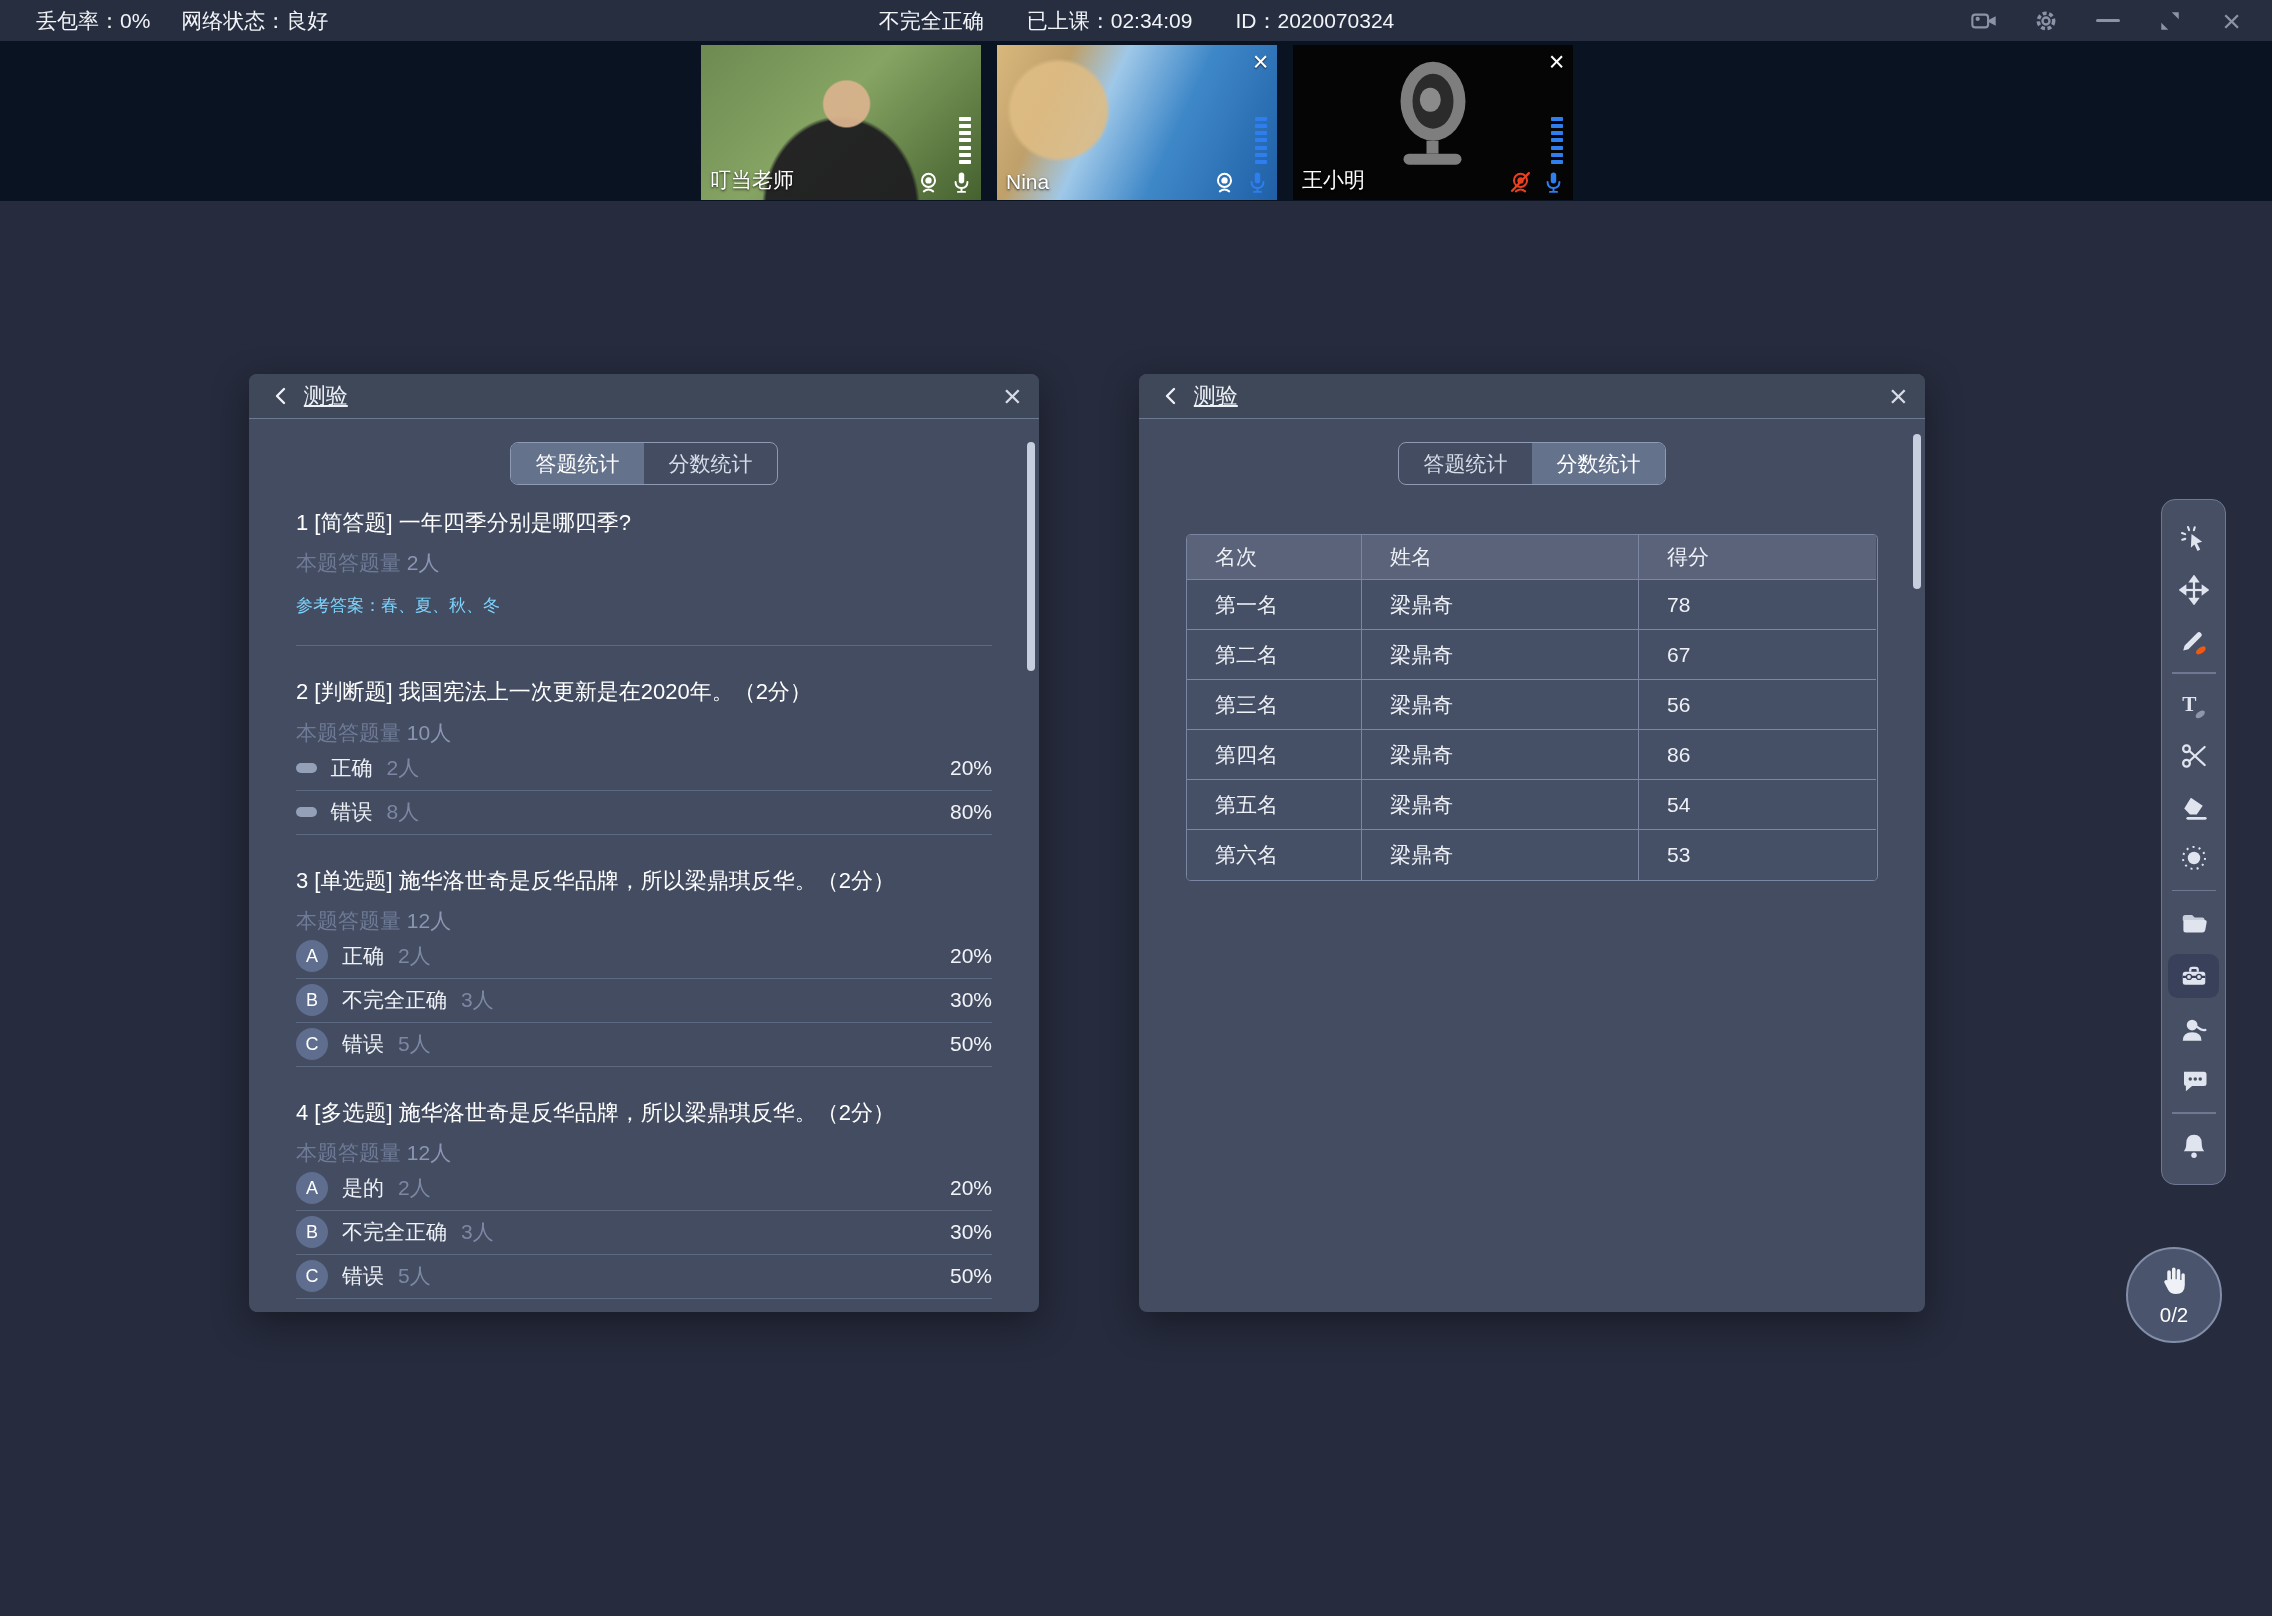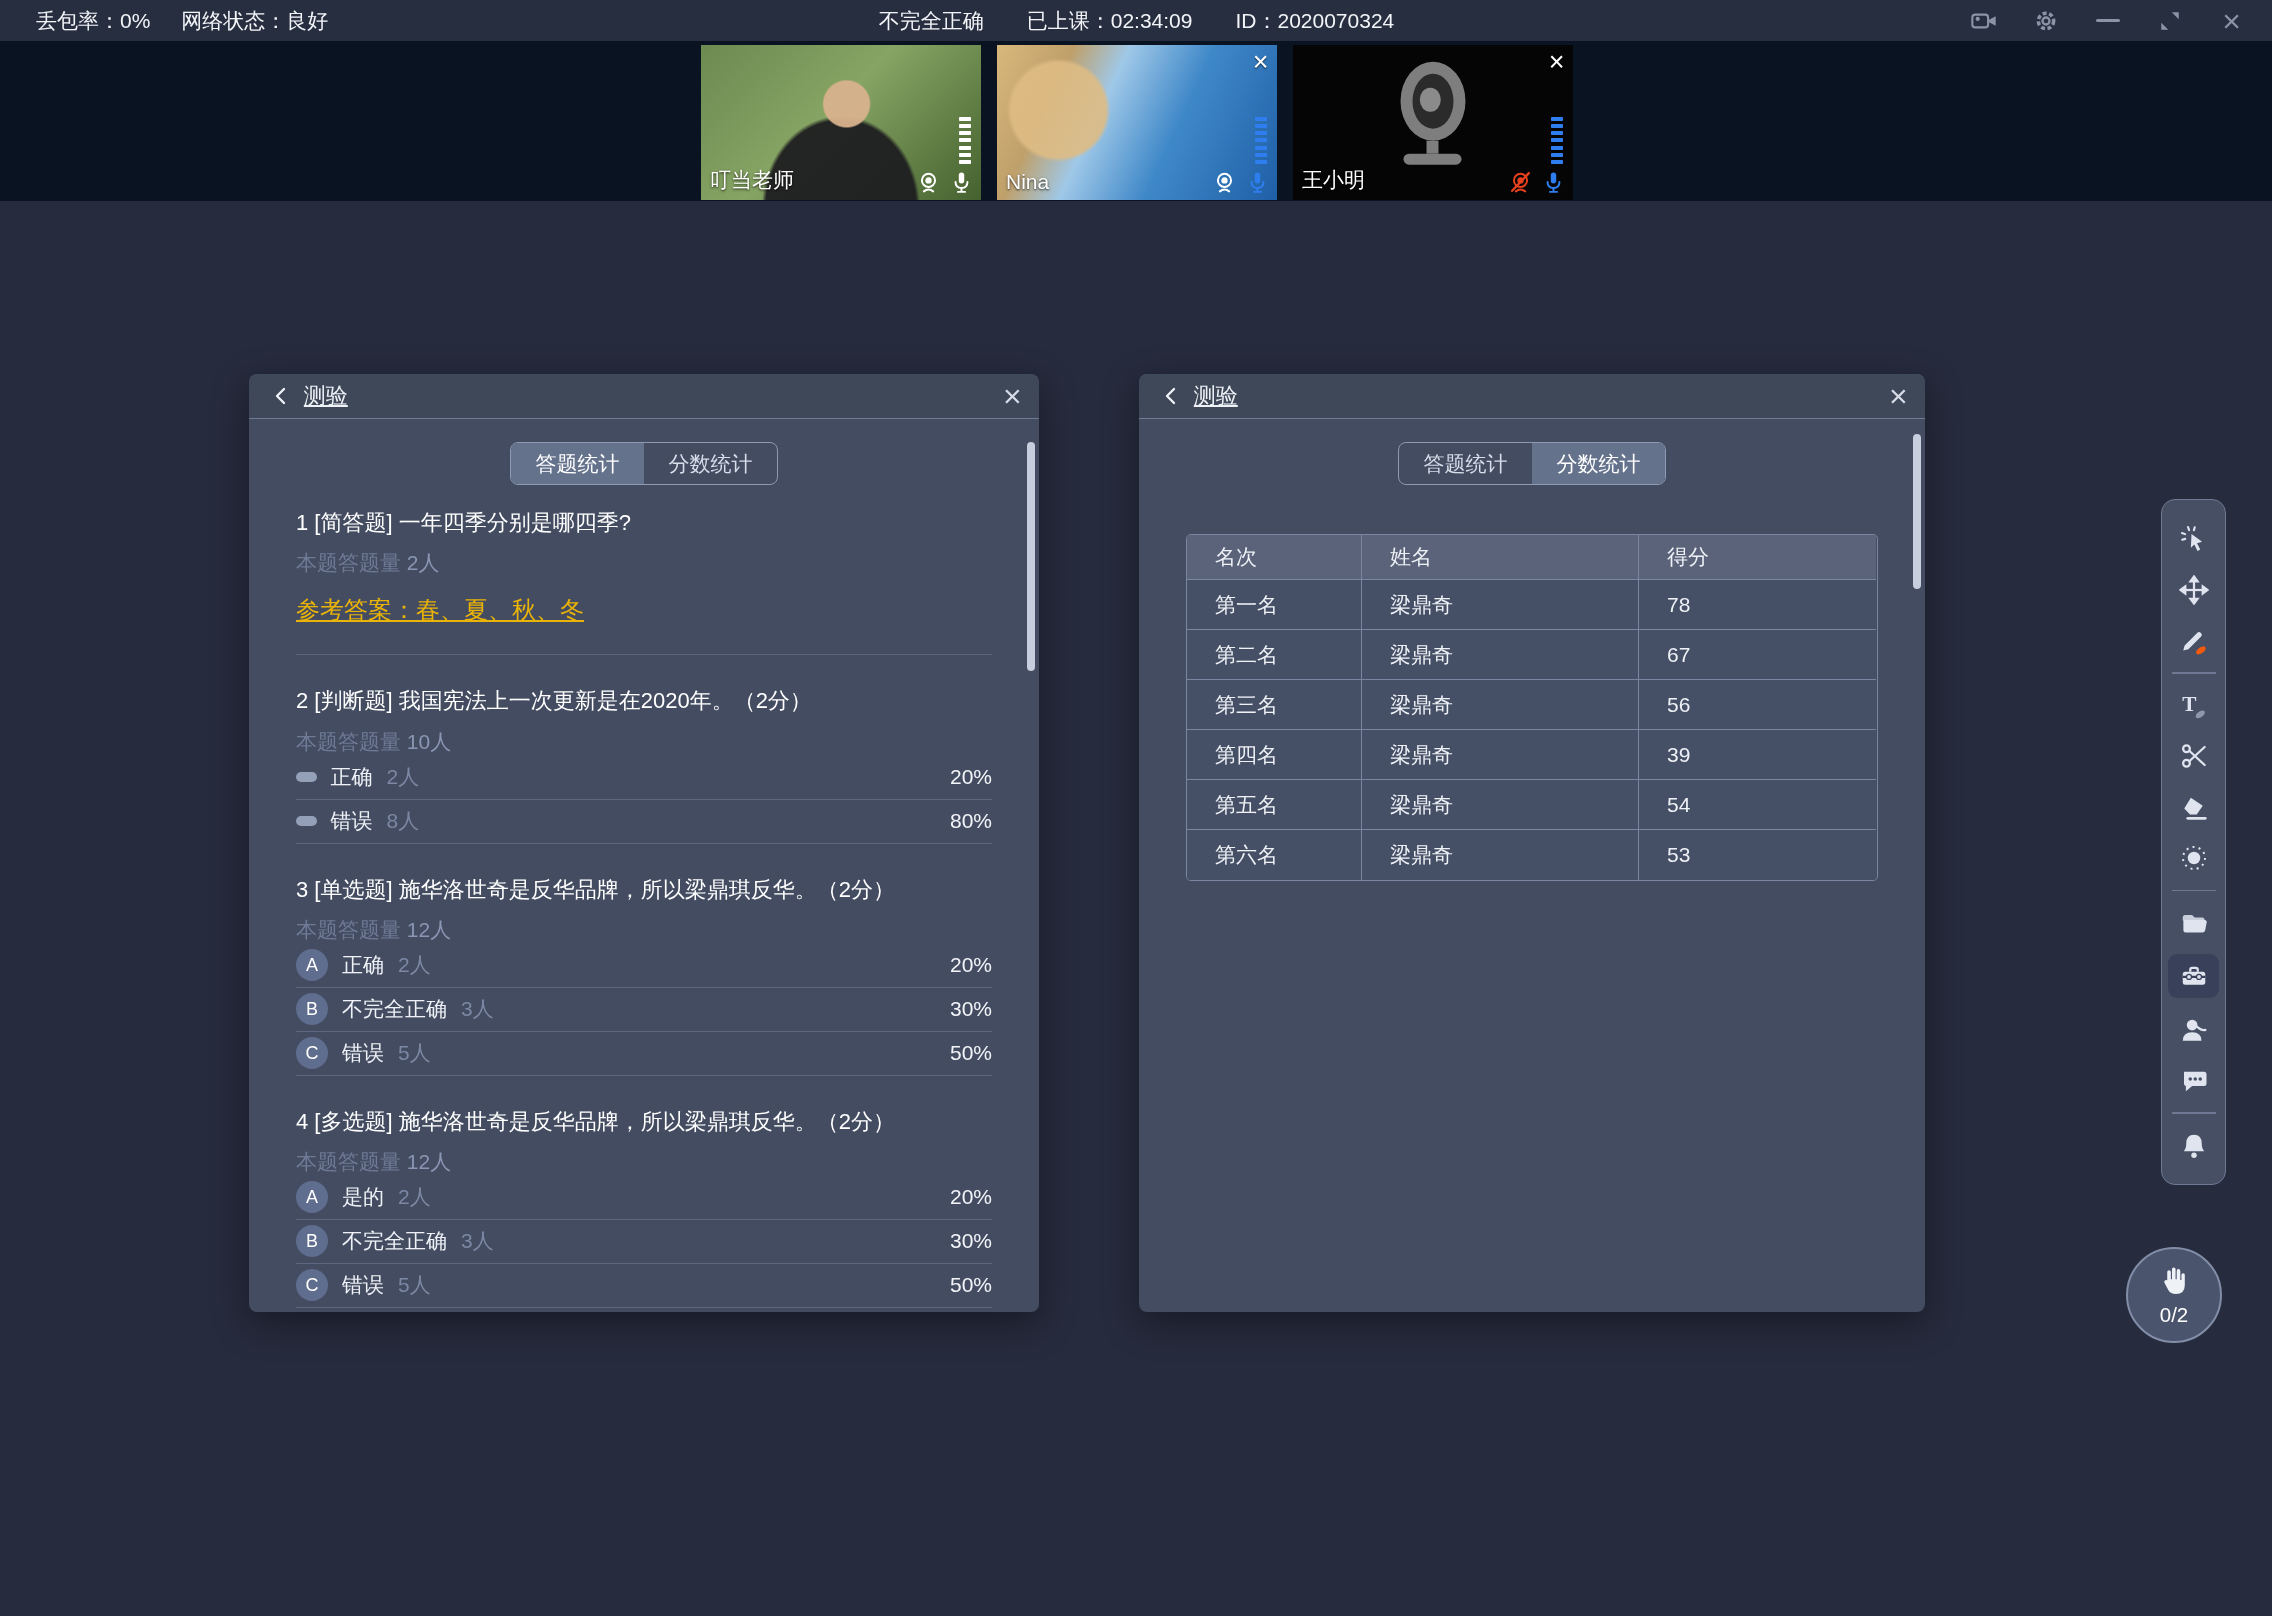--- a/index.html
+++ b/index.html
@@ -78,21 +78,21 @@
     width:133px; height:41px; display:flex; align-items:center; justify-content:center;
     font-size:21px; color:#d7dde9; cursor:pointer; background:transparent;
   }
   .tab.active { background:#65728c; color:#ffffff; }
   .p-body { margin-top:24px; padding:0 47px; }
   
   .question + .question { margin-top:32px; }
   .q-title { font-size:22px; color:#ffffff; line-height:1.25; }
   .q-count { margin-top:12.6px; font-size:21px; color:#6f7b96; }
   .q-count .cnum { color:#8a96b3; }
-  .q-ref { margin-top:17.4px; font-size:24px; color:#eab308;text-decoration:underline; }
+  .q-ref { margin-top:17.4px; font-size:17px; color:#7dd3fc; }
   .q-enddiv { margin-top:28px; border-top:1.6px solid #5c6780; }
   .opt {
     height:44px; display:flex; align-items:center; gap:14px;
     border-bottom:1.6px solid #5c6780; font-size:21px;
   }
   .opt:first-of-type { margin-top:4.7px; }
   .opt .marker-pill { width:20.5px; height:10.3px; border-radius:5.5px; background:#94a0b8; flex:0 0 auto; }
   .opt .marker-letter {
     width:32px; height:32px; border-radius:50%; background:#5f6d8e; color:#fff;
     display:flex; align-items:center; justify-content:center; font-size:18px; flex:0 0 auto;
@@ -393,21 +393,21 @@
           <div class="cell">67</div>
         </div>
         <div class="trow tdata">
           <div class="cell">第三名</div>
           <div class="cell">梁鼎奇</div>
           <div class="cell">56</div>
         </div>
         <div class="trow tdata">
           <div class="cell">第四名</div>
           <div class="cell">梁鼎奇</div>
-          <div class="cell">39</div>
+          <div class="cell">86</div>
         </div>
         <div class="trow tdata">
           <div class="cell">第五名</div>
           <div class="cell">梁鼎奇</div>
           <div class="cell">54</div>
         </div>
         <div class="trow tdata">
           <div class="cell">第六名</div>
           <div class="cell">梁鼎奇</div>
           <div class="cell">53</div>

